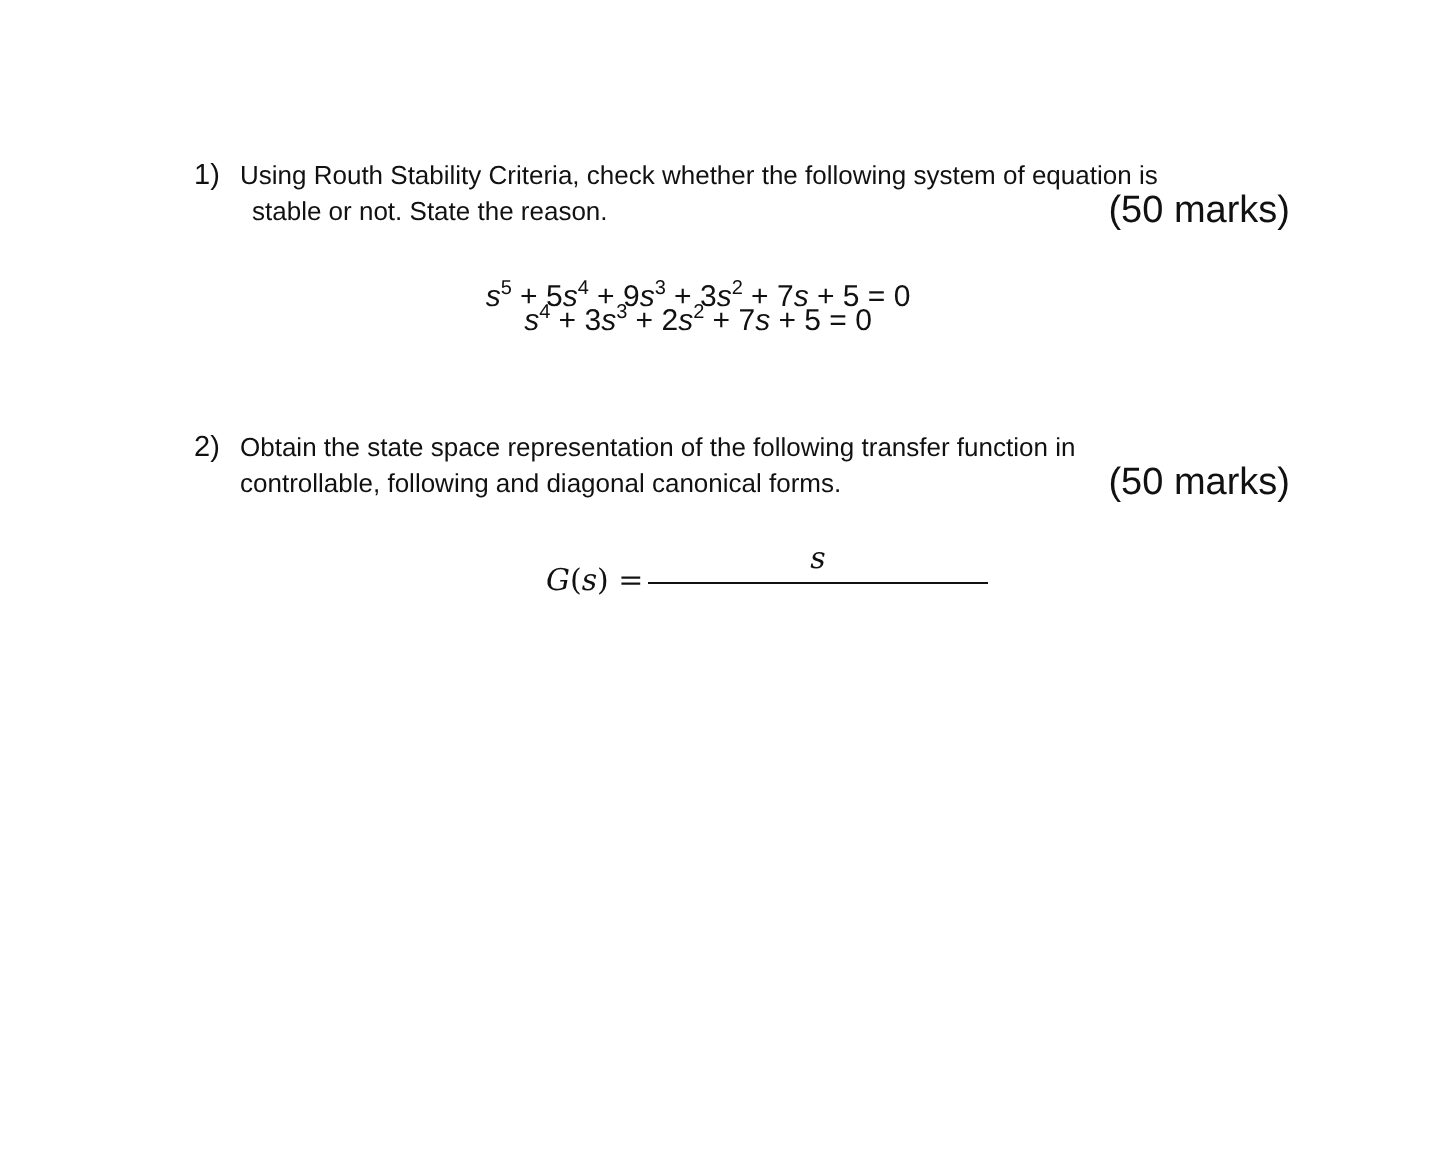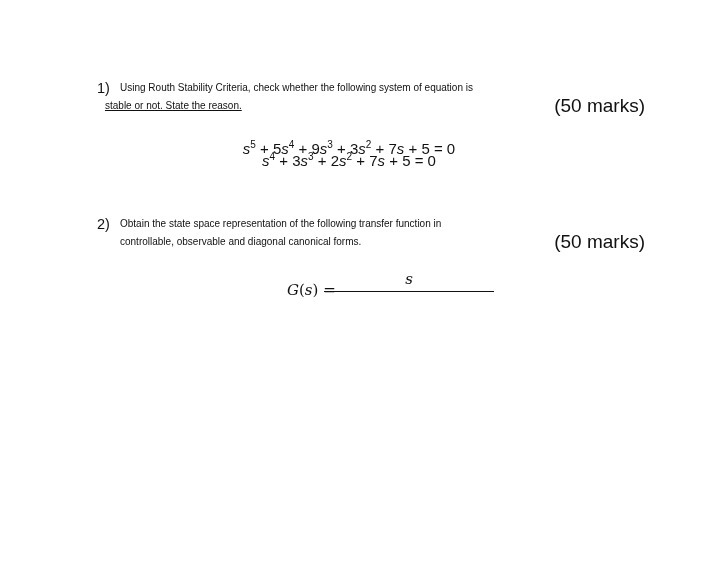--- a/index.html
+++ b/index.html
@@ -10,21 +10,21 @@
     body {
       width: 721px;
       height: 582px;
       position: relative;
       overflow: hidden;
       font-family: "Liberation Sans", sans-serif;
       color: #111111;
     }
     .line {
       position: absolute;
-      font-size: 10px;
+      font-size: 13px;
       line-height: 18px;
       white-space: nowrap;
       text-align: center;
     }
     .num {
       position: absolute;
       font-size: 14.5px;
       line-height: 18px;
     }
     .marks {
@@ -46,56 +46,56 @@
     .eq sup { font-size: 10px; vertical-align: 6px; line-height: 0; }
     .var { font-style: italic; }
     .frac-wrap {
       position: absolute;
       font-family: "DejaVu Serif", "Liberation Serif", serif;
       font-size: 15px;
       white-space: nowrap;
     }
     .frac-lhs {
       position: absolute;
-      left: 287px;
+      left: 273px;
       top: 281px;
     }
     .frac {
       position: absolute;
       left: 324px;
       top: 270px;
       width: 170px;
       text-align: center;
     }
     .frac .numer { display: block; height: 19px; line-height: 19px; }
     .frac .bar { display: block; height: 0; border-top: 1.2px solid #111; margin: 2px 0 2px 0; }
     .frac .denom { display: block; height: 19px; line-height: 19px; }
     .frac sup { font-size: 10px; vertical-align: 6px; line-height: 0; }
   </style>
 </head>
 <body>
 
 <div>
   <span class="num" style="left:97px; top:79px;">1)</span>
   <span class="line" style="left:120px; top:79px;">Using Routh Stability Criteria, check whether the following system of equation is</span>
-  <span class="line" style="left:105px; top:97px;text-decoration:underline;">stable or not. State the reason.</span>
+  <span class="line" style="left:126px; top:97px;">stable or not. State the reason.</span>
   <span class="marks" style="right:76px; top:97px;">(50 marks)</span>
 
   <div class="eq" style="left:149px; top:139px;">
     <span class="var">s</span><sup>5</sup> + 5<span class="var">s</span><sup>4</sup> + 9<span class="var">s</span><sup>3</sup> + 3<span class="var">s</span><sup>2</sup> + 7<span class="var">s</span> + 5 = 0
   </div>
   <div class="eq" style="left:149px; top:151px;">
     <span class="var">s</span><sup>4</sup> + 3<span class="var">s</span><sup>3</sup> + 2<span class="var">s</span><sup>2</sup> + 7<span class="var">s</span> + 5 = 0
   </div>
 </div>
 
 <div>
   <span class="num" style="left:97px; top:215px;">2)</span>
   <span class="line" style="left:120px; top:215px;">Obtain the state space representation of the following transfer function in</span>
-  <span class="line" style="left:120px; top:233px;">controllable, observable and diagonal canonical forms.</span>
+  <span class="line" style="left:120px; top:233px;">controllable, following and diagonal canonical forms.</span>
   <span class="marks" style="right:76px; top:233px;">(50 marks)</span>
 
   <div class="frac-wrap" style="left:0; top:0;">
     <span class="frac-lhs"><span class="var">G</span>(<span class="var">s</span>) =</span>
     <span class="frac">
       <span class="numer var">s</span>
       <span class="bar"></span>
     </span>
   </div>
 </div>

